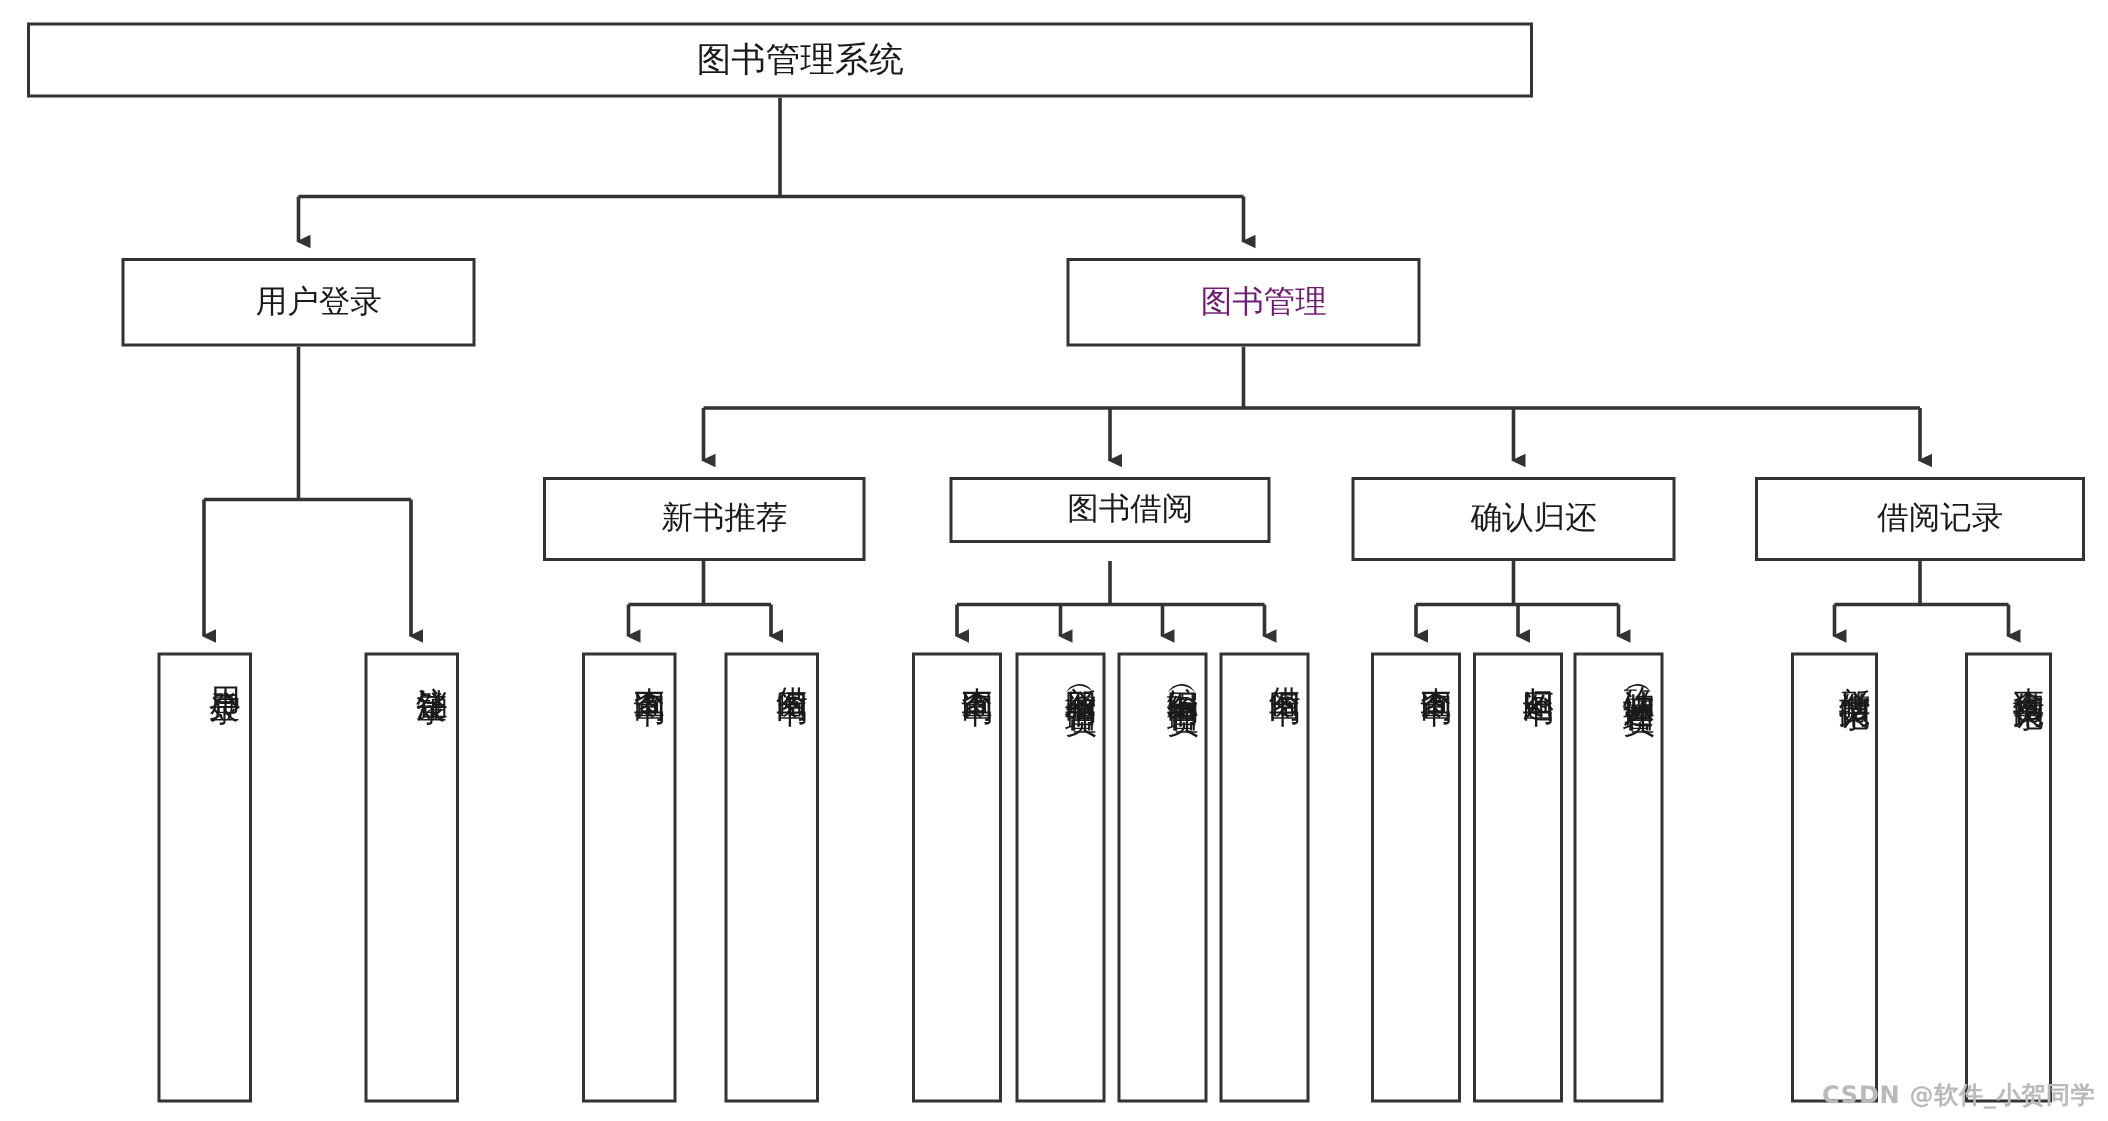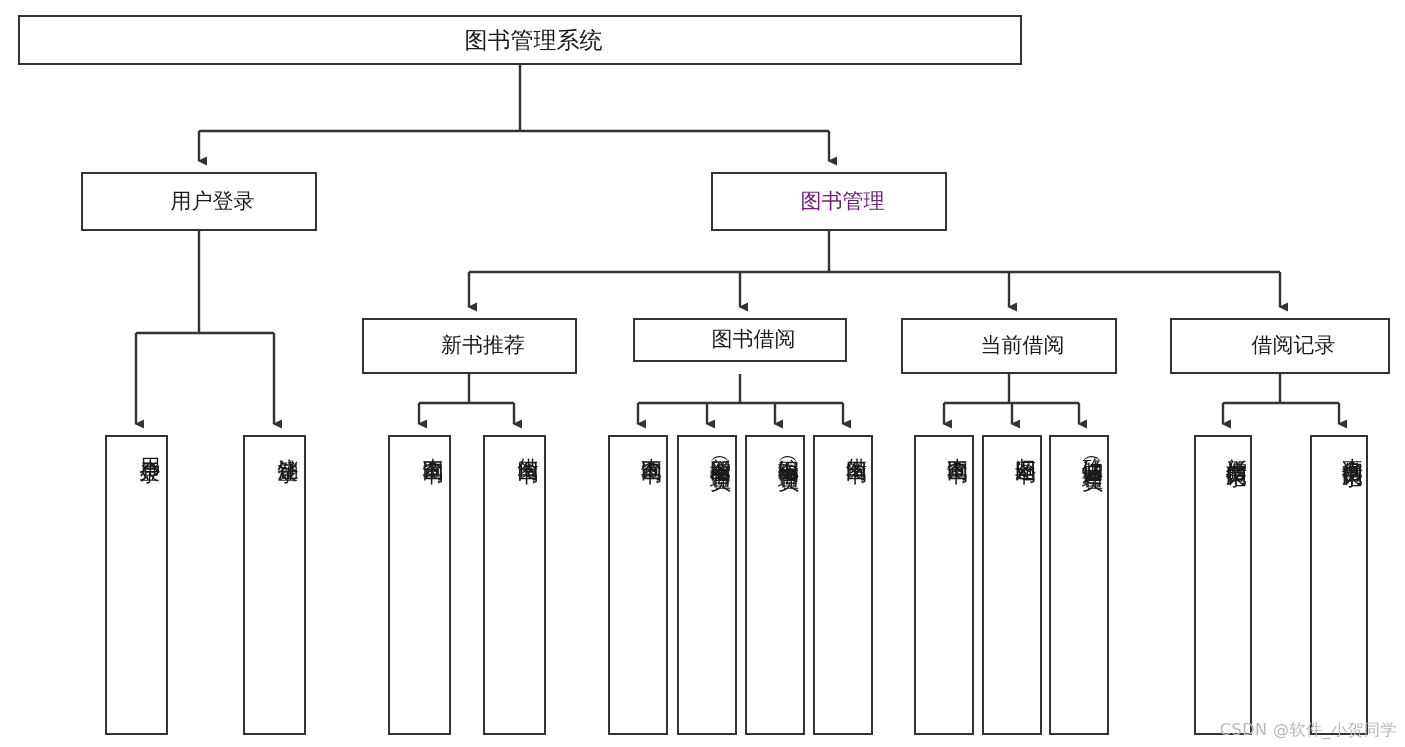--- a/index.html
+++ b/index.html
@@ -61,20 +61,21 @@
   .lvl2 { font-size: 21px; }
   .leaf { font-size: 21px; }
   #watermark {
     position: absolute;
     right: 8px;
     bottom: 6px;
     font-size: 16px;
     color: #b9b9b9;
     letter-spacing: 0.5px;
     user-select: none;
+    font-weight: bold;
   }
 </style>
 </head>
 <body>
 
 <div id="diagram-root">
 
   <svg id="wires" viewBox="0 0 1405 747" width="1405" height="747" xmlns="http://www.w3.org/2000/svg">
     <defs>
       <marker id="arrowhead" markerWidth="10" markerHeight="10" refX="5" refY="8" orient="auto" markerUnits="userSpaceOnUse">
@@ -128,21 +129,21 @@
       <div class="node lvl1 horiz" style="left: 711px; top: 172px; width: 236px; height: 59px; border-color: rgb(51, 51, 51); background: rgb(255, 255, 255); color: #701a75;">
         <span class="label">图书管理</span>
       </div>
       <div class="node lvl2 horiz" style="left: 362px; top: 318px; width: 215px; height: 56px; border-color: rgb(51, 51, 51); background: rgb(255, 255, 255); color: rgb(26, 26, 26);">
         <span class="label">新书推荐</span>
       </div>
       <div class="node lvl2 horiz" style="left: 633px; top: 318px; width: 214px; height: 44px; border-color: rgb(51, 51, 51); background: rgb(255, 255, 255); color: rgb(26, 26, 26);">
         <span class="label">图书借阅</span>
       </div>
       <div class="node lvl2 horiz" style="left: 901px; top: 318px; width: 216px; height: 56px; border-color: rgb(51, 51, 51); background: rgb(255, 255, 255); color: rgb(26, 26, 26);">
-        <span class="label">当前借阅</span>
+        <span class="label">确认归还</span>
       </div>
       <div class="node lvl2 horiz" style="left: 1170px; top: 318px; width: 220px; height: 56px; border-color: rgb(51, 51, 51); background: rgb(255, 255, 255); color: rgb(26, 26, 26); align-items: center;">
         <span class="label">借阅记录</span>
       </div>
       <div class="node leaf vert" style="left: 105px; top: 435px; width: 63px; height: 300px; border-color: rgb(51, 51, 51); background: rgb(255, 255, 255); color: rgb(26, 26, 26);">
         <span class="label">用户登录</span>
       </div>
       <div class="node leaf vert" style="left: 243px; top: 435px; width: 63px; height: 300px; border-color: rgb(51, 51, 51); background: rgb(255, 255, 255); color: rgb(26, 26, 26);">
         <span class="label">注销登录</span>
       </div>

